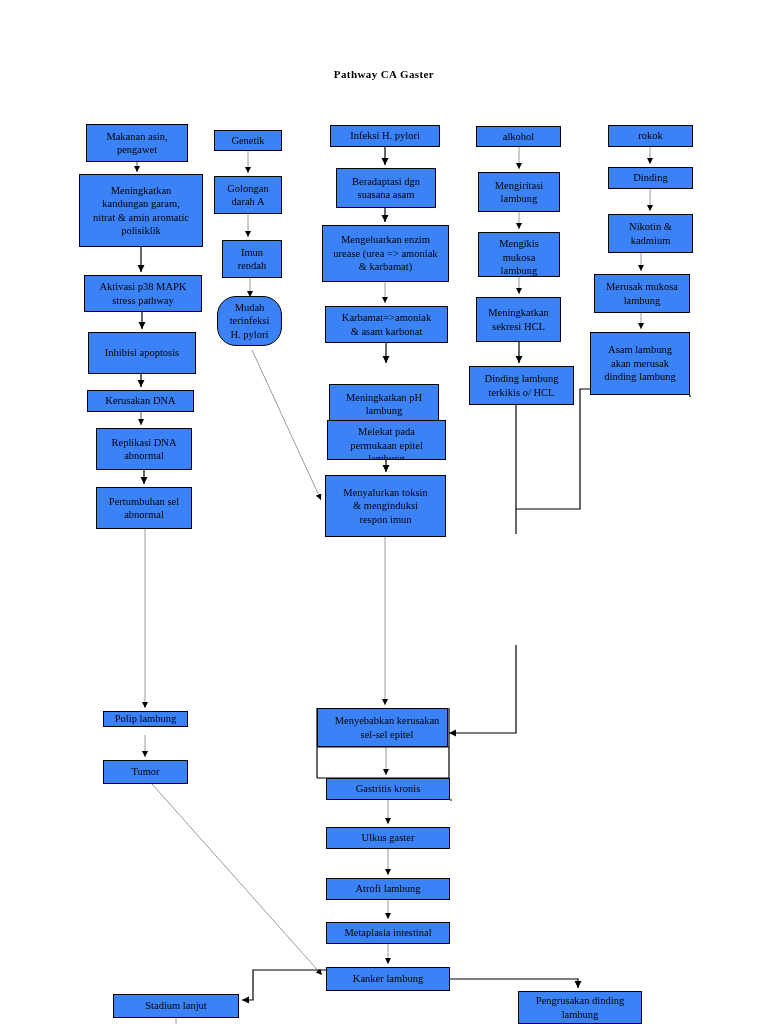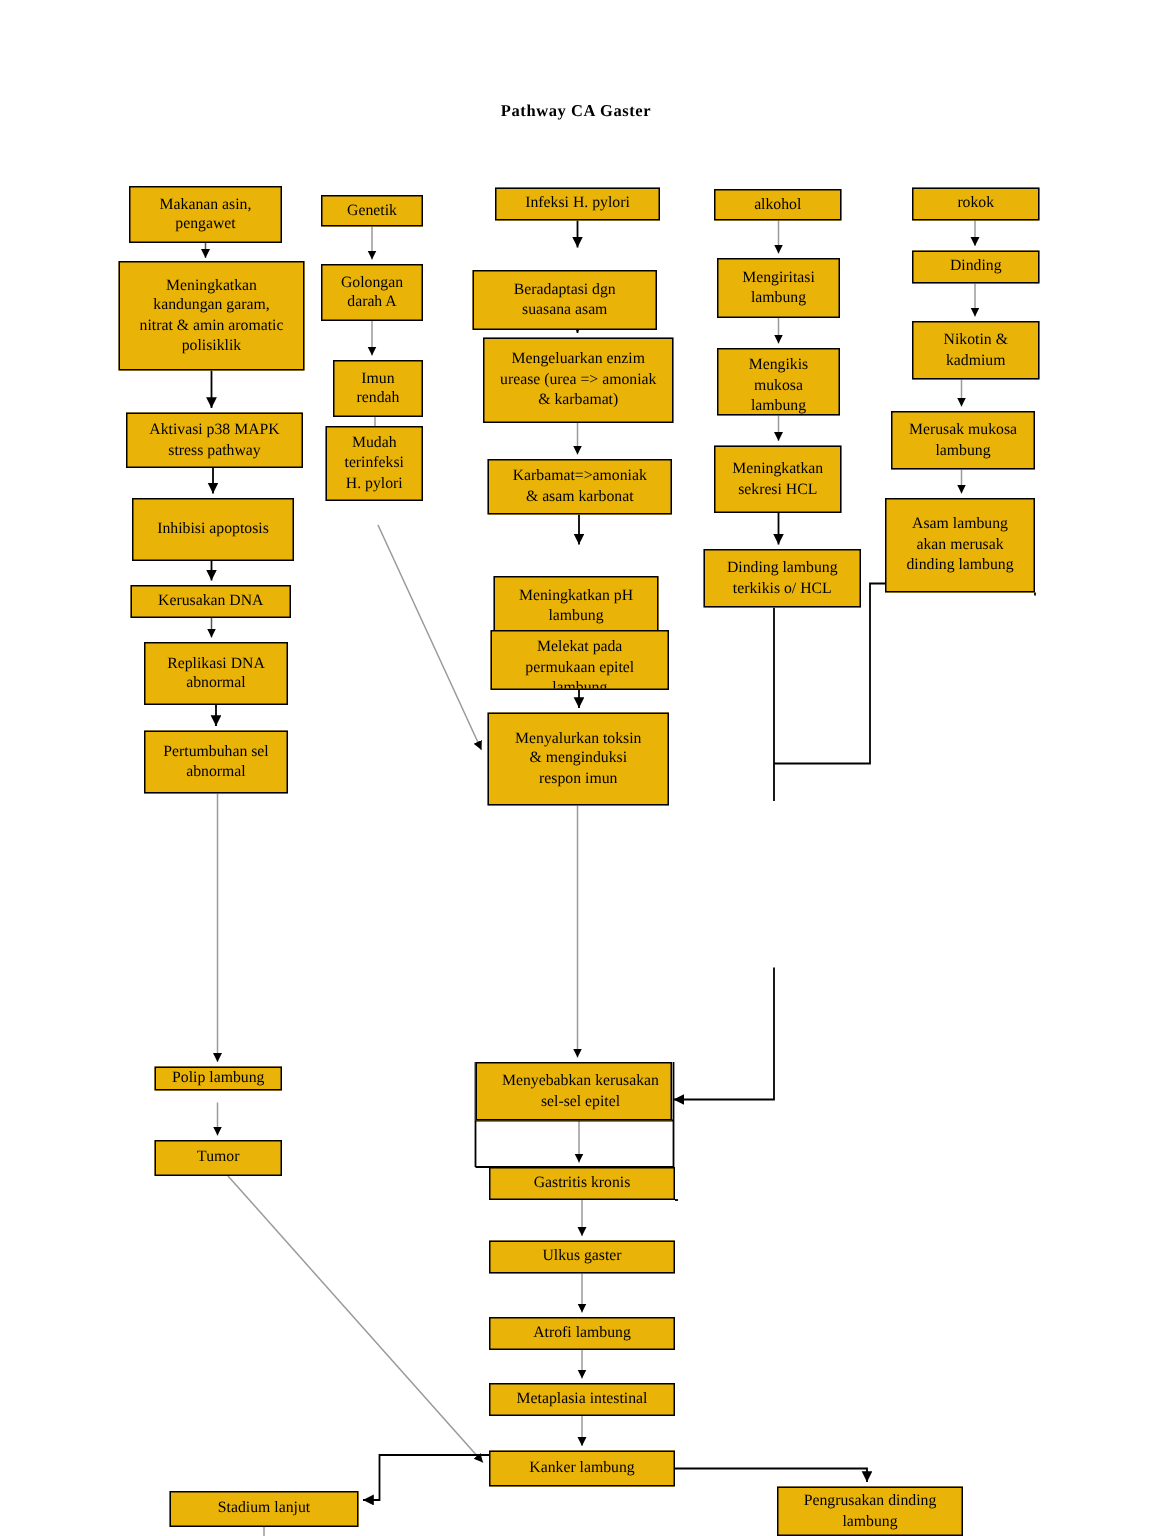--- a/index.html
+++ b/index.html
@@ -25,21 +25,21 @@
     font-size: 11px;
     font-weight: bold;
     letter-spacing: 0.4px;
     color: #000000;
     font-family: "Liberation Serif", "DejaVu Serif", serif;
   }
   .node {
     position: absolute;
     box-sizing: border-box;
     border: 1px solid #000000;
-    background: #eab308;
+    background: #3b82f6;
     color: #000000;
     font-size: 10.5px;
     line-height: 13.5px;
     text-align: center;
     display: flex;
     align-items: center;
     justify-content: center;
     padding: 1px 2px;
     overflow: hidden;
     white-space: pre-line;
@@ -167,25 +167,25 @@
       <div class="node" style="left: 87px; top: 390px; width: 107px; height: 22px;">Kerusakan DNA</div>
       <div class="node" style="left: 96px; top: 428px; width: 96px; height: 42px;">Replikasi DNA
 abnormal</div>
       <div class="node" style="left: 96px; top: 487px; width: 96px; height: 42px;">Pertumbuhan sel
 abnormal</div>
       <div class="node" style="left: 214px; top: 130px; width: 68px; height: 21px;">Genetik</div>
       <div class="node" style="left: 214px; top: 176px; width: 68px; height: 38px;">Golongan
 darah A</div>
       <div class="node" style="left: 222px; top: 240px; width: 60px; height: 38px;">Imun
 rendah</div>
-      <div class="node" style="left: 217px; top: 284px; width: 65px; height: 50px;">Mudah
+      <div class="node" style="left: 217px; top: 296px; width: 65px; height: 50px; border-radius: 19px;">Mudah
 terinfeksi
 H. pylori</div>
       <div class="node" style="left: 330px; top: 125px; width: 110px; height: 22px;">Infeksi H. pylori</div>
-      <div class="node" style="left: 315px; top: 168px; width: 123px; height: 40px; margin-top: 12px;">Beradaptasi dgn
+      <div class="node" style="left: 336px; top: 168px; width: 100px; height: 40px;">Beradaptasi dgn
 suasana asam</div>
       <div class="node" style="left: 322px; top: 225px; width: 127px; height: 57px;">Mengeluarkan enzim
 urease (urea =&gt; amoniak
 &amp;  karbamat)</div>
       <div class="node" style="left: 325px; top: 306px; width: 123px; height: 37px;">Karbamat=&gt;amoniak
 &amp; asam karbonat</div>
       <div class="node" style="left: 329px; top: 384px; width: 110px; height: 40px;">Meningkatkan pH
 lambung</div>
       <div class="node clip-top" style="left: 327px; top: 420px; width: 119px; height: 40px;">Melekat pada
 permukaan epitel

